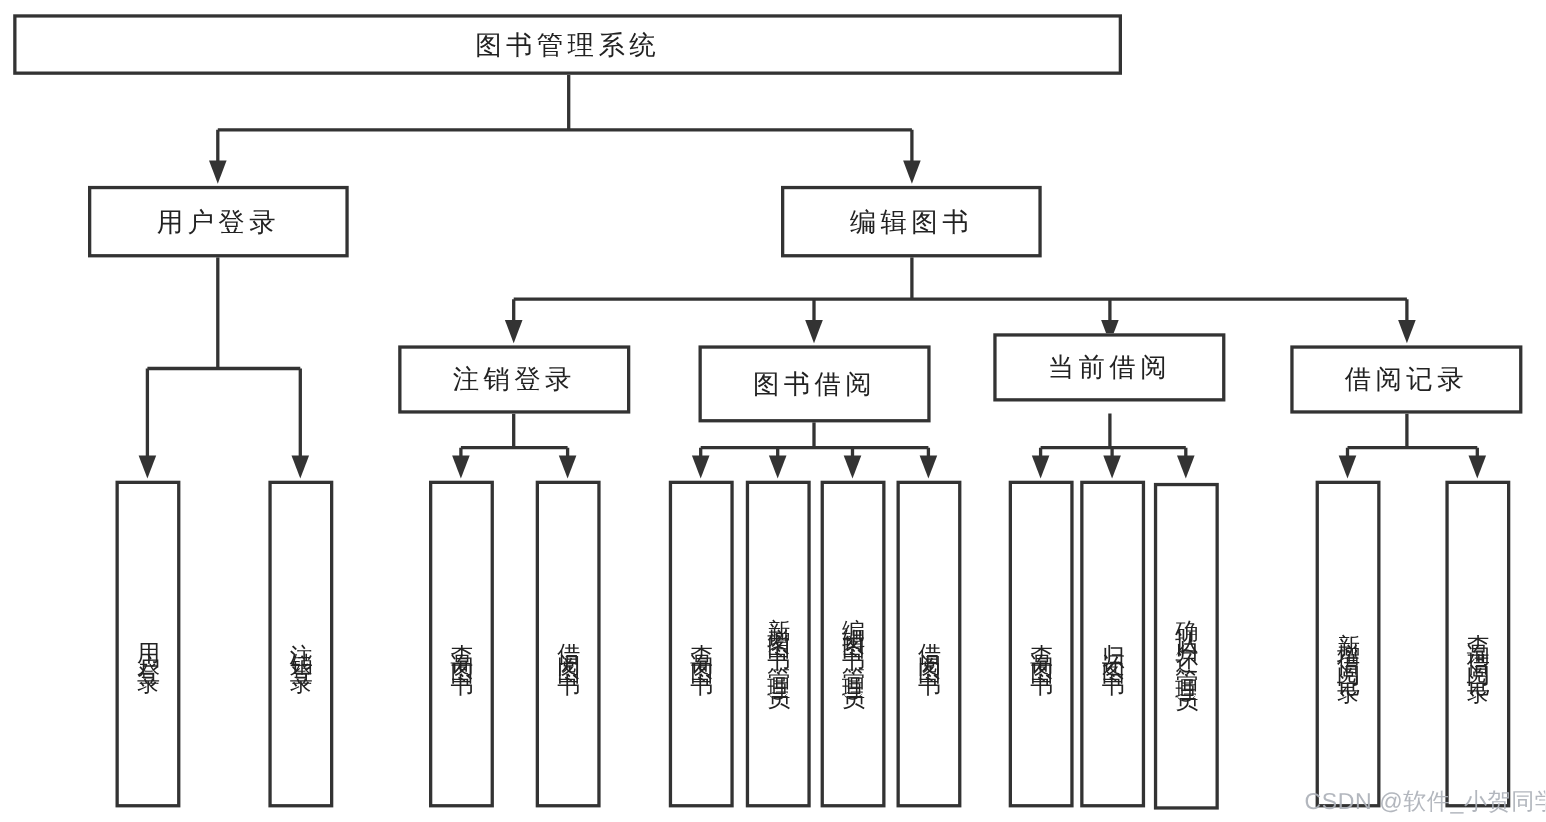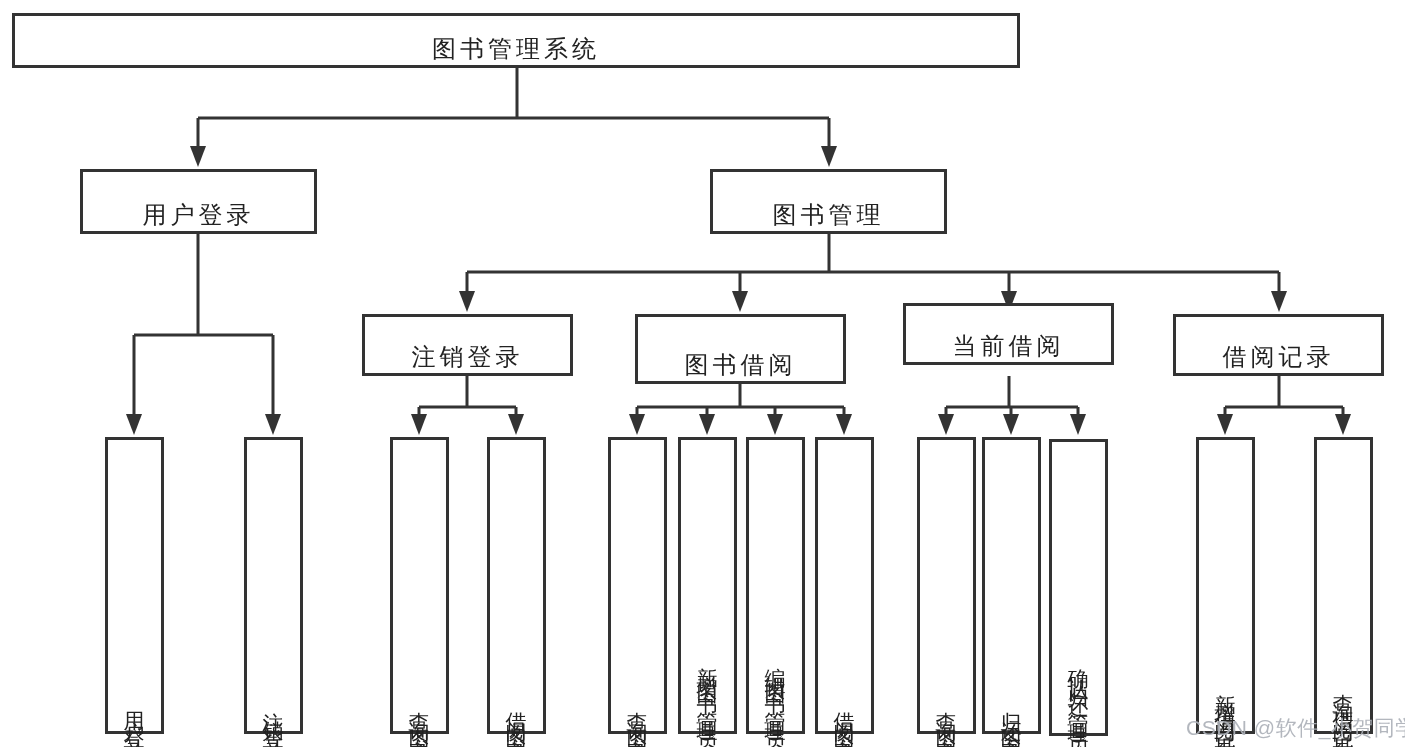--- a/index.html
+++ b/index.html
@@ -9,21 +9,21 @@
     background:#ffffff;
     font-family:"Liberation Sans","DejaVu Sans",sans-serif;
     overflow:hidden;
   }
   .wires{position:absolute;left:0;top:0;z-index:1;}
   .node{
     position:absolute;
     box-sizing:border-box;
     background:#ffffff;
     border:3px solid #333333;
-    display:flex;align-items:flex-end;justify-content:center;
+    display:flex;align-items:center;justify-content:center;
     z-index:2;
   }
   .node .lbl{
     font-size:24px;
     letter-spacing:4px;
     color:#222222;
     white-space:nowrap;
   }
   .node .vlbl{
     writing-mode:vertical-rl;
@@ -81,21 +81,21 @@
   </svg>
 
   <div class="node" style="left:12px;top:13px;width:1008px;height:55px">
     <span class="lbl">图书管理系统</span>
   </div>
 
   <div class="node" style="left:80px;top:169px;width:237px;height:65px">
     <span class="lbl">用户登录</span>
   </div>
   <div class="node" style="left:710px;top:169px;width:237px;height:65px">
-    <span class="lbl">图书管理</span>
+    <span class="lbl">编辑图书</span>
   </div>
 
   <div class="node" style="left:362px;top:314px;width:211px;height:62px">
     <span class="lbl">注销登录</span>
   </div>
   <div class="node" style="left:635px;top:314px;width:211px;height:70px">
     <span class="lbl">图书借阅</span>
   </div>
   <div class="node" style="left:903px;top:303px;width:211px;height:62px">
     <span class="lbl">当前借阅</span>

